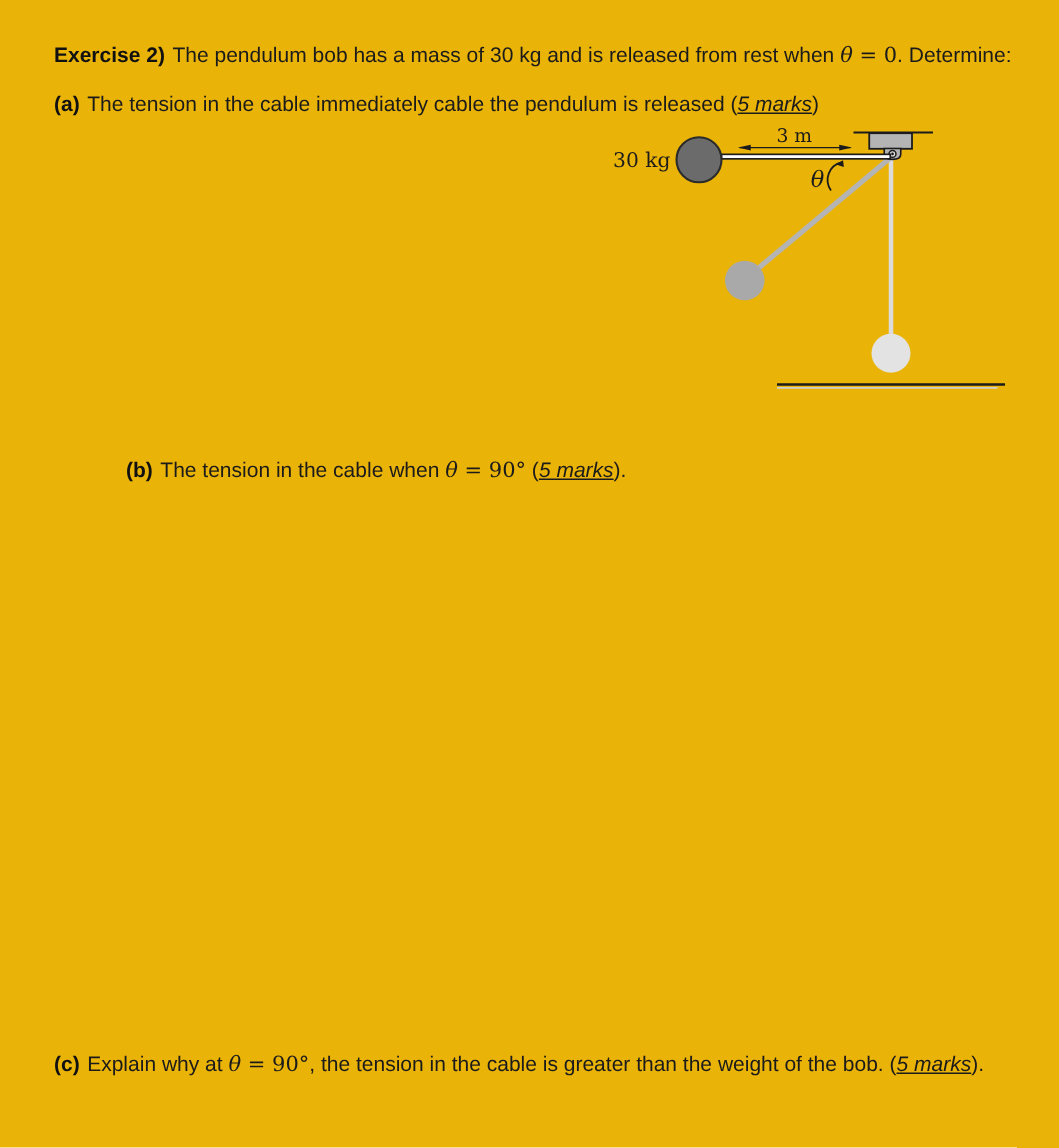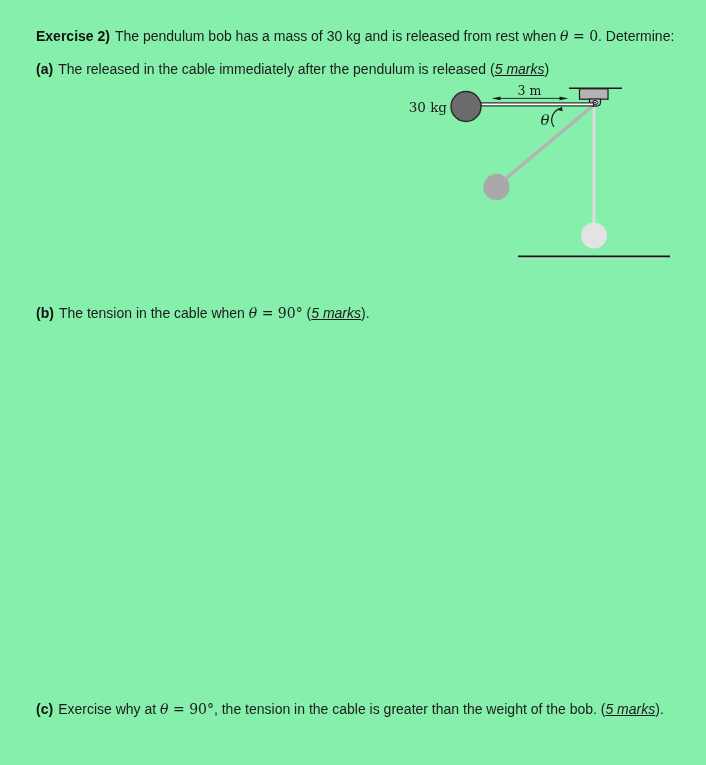--- a/index.html
+++ b/index.html
@@ -1,35 +1,35 @@
 <!DOCTYPE html>
 <html><head>
 <meta charset="utf-8">
 <style>
   html, body { margin: 0; padding: 0; background: #ffffff; }
   .page {
     position: relative;
     width: 706px;
     height: 765px;
-    background: #86efac;
+    background: #eab308;
     overflow: hidden;
     font-family: "Liberation Sans", sans-serif;
     color: #1b1b1b;
   }
   .line {
     position: absolute;
     left: 36px;
     font-size: 14px;
     line-height: 17px;
     white-space: nowrap;
     color: #1b1b1b;
   }
   .line-header { top: 14px; }
   .line-a { top: 47px; }
-  .line-b { top: 291px; }
+  .line-b { top: 291px; margin-left: 48px; }
   .line-c { top: 687px; }
   .lbl {
     font-weight: bold;
     color: #111111;
     margin-right: 5px;
   }
   .math {
     font-family: "DejaVu Serif", serif;
     font-size: 14px;
   }
@@ -66,25 +66,25 @@
     fill: #1b1b1b;
   }
 </style>
 </head>
 <body>
 
 <div class="page">
 
   <p class="line line-header"><span class="lbl">Exercise 2)</span><span>The pendulum bob has a mass of 30 kg and is released from rest when </span><span class="math-sym">θ</span><span class="math"> = 0</span><span>. Determine:</span></p>
 
-  <p class="line line-a"><span class="lbl">(a)</span><span>The released in the cable immediately after the pendulum is released (</span><span class="marks">5 marks</span><span>)</span></p>
+  <p class="line line-a"><span class="lbl">(a)</span><span>The tension in the cable immediately cable the pendulum is released (</span><span class="marks">5 marks</span><span>)</span></p>
 
   <p class="line line-b"><span class="lbl">(b)</span><span>The tension in the cable when </span><span class="math-sym">θ</span><span class="math"> = 90°</span><span> (</span><span class="marks">5 marks</span><span>).</span></p>
 
-  <p class="line line-c"><span class="lbl">(c)</span><span>Exercise why at </span><span class="math-sym">θ</span><span class="math"> = 90°</span><span>, the tension in the cable is greater than the weight of the bob. (</span><span class="marks">5 marks</span><span>).</span></p>
+  <p class="line line-c"><span class="lbl">(c)</span><span>Explain why at </span><span class="math-sym">θ</span><span class="math"> = 90°</span><span>, the tension in the cable is greater than the weight of the bob. (</span><span class="marks">5 marks</span><span>).</span></p>
 
   <svg class="figure-svg" viewBox="0 0 706 765" xmlns="http://www.w3.org/2000/svg">
 
     <line x1="594" y1="104" x2="594" y2="235" stroke-width="3" stroke="#dcdcdc"></line>
     <circle cx="594" cy="235.5" r="13" fill="#e3e3e3"></circle>
 
     <line x1="595" y1="104" x2="497" y2="186" stroke-width="3.5" stroke="#b4b4b4"></line>
     <circle cx="496.5" cy="187" r="13.2" fill="#a9a9a9"></circle>
 
     <line x1="569" y1="88.3" x2="622" y2="88.3" stroke="#1b1b1b" stroke-width="1.4"></line>

